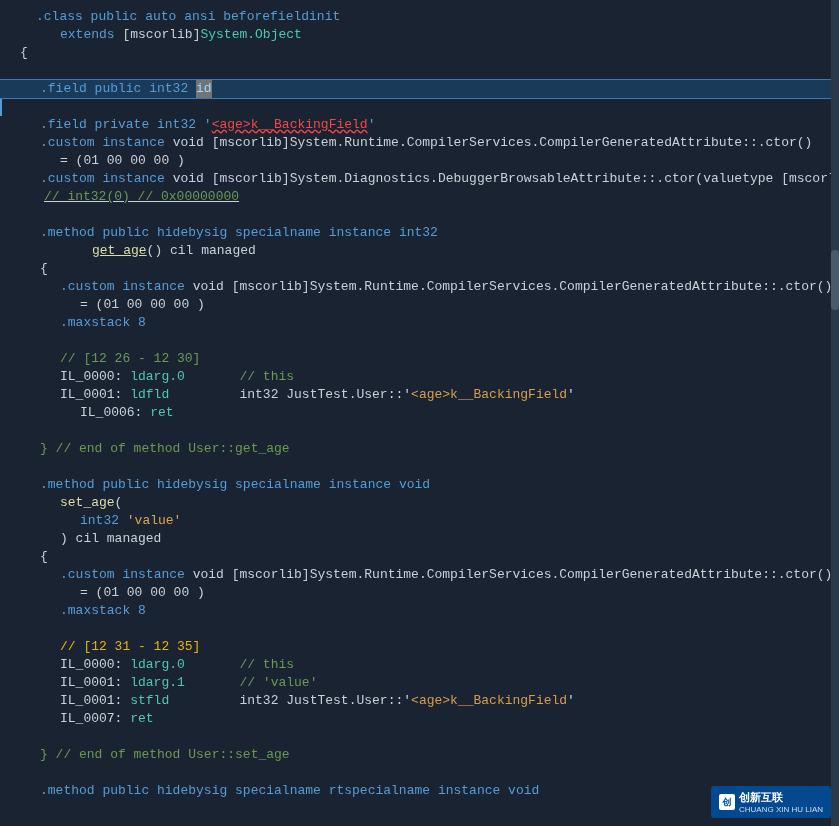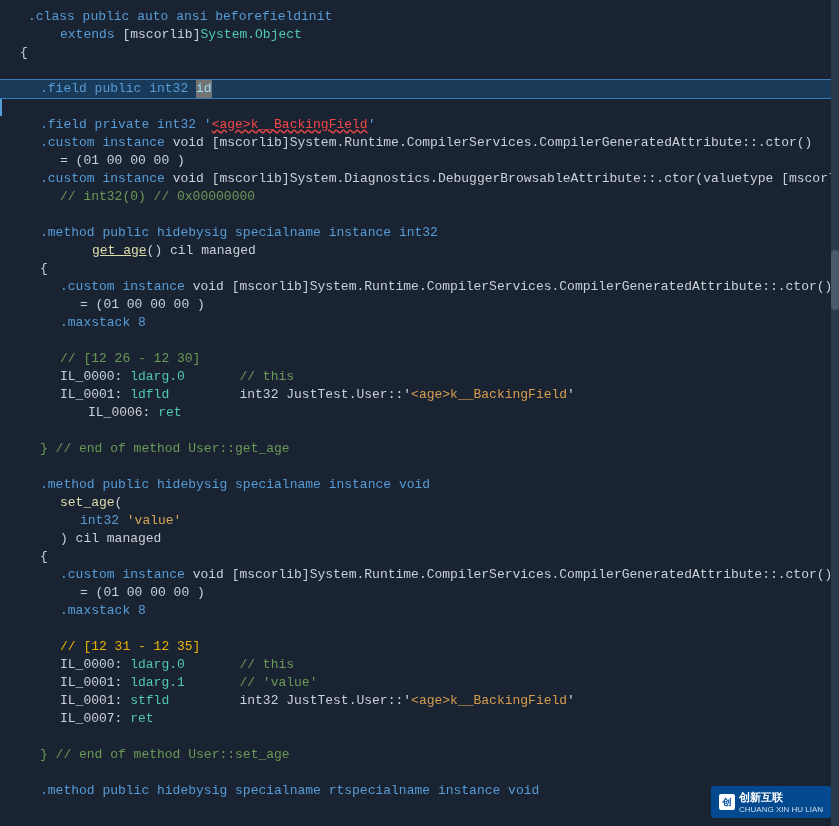--- a/index.html
+++ b/index.html
@@ -71,43 +71,43 @@
       color: #0050a0;
       font-weight: bold;
       font-size: 9px;
     }
   </style>
 </head>
 <body>
 
 <div class="code-container">
   <div id="code-lines">
-      <div class="code-line" style="padding-left: 28px;"><span style="color: rgb(86, 156, 214);">.class public auto ansi beforefieldinit</span></div>
+      <div class="code-line" style="padding-left: 36px;"><span style="color: rgb(86, 156, 214);">.class public auto ansi beforefieldinit</span></div>
       <div class="code-line" style="padding-left: 60px;"><span style="color: rgb(86, 156, 214);">extends </span><span style="color: rgb(200, 208, 216);">[mscorlib]</span><span style="color: rgb(78, 201, 176);">System.Object</span></div>
       <div class="code-line" style="padding-left: 20px;"><span style="color: rgb(200, 208, 216);">{</span></div>
       <div class="code-line" style="padding-left: 20px;">&nbsp;</div>
       <div class="code-line" style="padding-left: 40px; background-color: rgb(26, 58, 90); outline: rgb(58, 122, 184) solid 1px;"><span style="color: rgb(86, 156, 214);">.field public int32 </span><span style="background-color: #737373; color: rgb(156, 220, 254);">id</span></div>
       <div class="code-line" style="padding-left: 18px; border-left: 2px solid rgb(86, 156, 214);">&nbsp;</div>
       <div class="code-line" style="padding-left: 40px;"><span style="color: rgb(86, 156, 214);">.field private int32 '</span><span style="color: rgb(244, 71, 71); text-decoration: underline wavy rgb(244, 71, 71);">&lt;age&gt;k__BackingField</span><span style="color: rgb(86, 156, 214);">'</span></div>
       <div class="code-line" style="padding-left: 40px;"><span style="color: rgb(86, 156, 214);">.custom </span><span style="color: rgb(86, 156, 214);">instance</span><span style="color: rgb(200, 208, 216);"> void [mscorlib]System.Runtime.CompilerServices.CompilerGeneratedAttribute::.ctor()</span></div>
       <div class="code-line" style="padding-left: 60px;"><span style="color: rgb(200, 208, 216);">= (01 00 00 00 )</span></div>
       <div class="code-line" style="padding-left: 40px;"><span style="color: rgb(86, 156, 214);">.custom </span><span style="color: rgb(86, 156, 214);">instance</span><span style="color: rgb(200, 208, 216);"> void [mscorlib]System.Diagnostics.DebuggerBrowsableAttribute::.ctor(valuetype [mscorlib]Sy</span></div>
-      <div class="code-line" style="padding-left: 60px;"><span style="color: rgb(106, 153, 85);">// int32(0) // 0x00000000</span></div>
+      <div class="code-line" style="padding-left: 44px; text-decoration: underline;"><span style="color: rgb(106, 153, 85);">// int32(0) // 0x00000000</span></div>
       <div class="code-line" style="padding-left: 20px;">&nbsp;</div>
       <div class="code-line" style="padding-left: 40px;"><span style="color: rgb(86, 156, 214);">.method public hidebysig specialname </span><span style="color: rgb(86, 156, 214);">instance</span><span style="color: rgb(86, 156, 214);"> int32</span></div>
       <div class="code-line" style="padding-left: 92px;"><span style="color: rgb(220, 220, 170); text-decoration: underline;">get_age</span><span style="color: rgb(200, 208, 216);">() cil managed</span></div>
       <div class="code-line" style="padding-left: 40px;"><span style="color: rgb(200, 208, 216);">{</span></div>
       <div class="code-line" style="padding-left: 60px;"><span style="color: rgb(86, 156, 214);">.custom </span><span style="color: rgb(86, 156, 214);">instance</span><span style="color: rgb(200, 208, 216);"> void [mscorlib]System.Runtime.CompilerServices.CompilerGeneratedAttribute::.ctor()</span></div>
       <div class="code-line" style="padding-left: 80px;"><span style="color: rgb(200, 208, 216);">= (01 00 00 00 )</span></div>
       <div class="code-line" style="padding-left: 60px;"><span style="color: rgb(86, 156, 214);">.maxstack 8</span></div>
       <div class="code-line" style="padding-left: 20px;">&nbsp;</div>
       <div class="code-line" style="padding-left: 60px;"><span style="color: rgb(106, 153, 85);">// [12 26 - 12 30]</span></div>
       <div class="code-line" style="padding-left: 60px;"><span style="color: rgb(200, 208, 216);">IL_0000: </span><span style="color: rgb(78, 201, 176);">ldarg.0</span><span style="color: rgb(106, 153, 85);">       // this</span></div>
       <div class="code-line" style="padding-left: 60px;"><span style="color: rgb(200, 208, 216);">IL_0001: </span><span style="color: rgb(78, 201, 176);">ldfld</span><span style="color: rgb(200, 208, 216);">         int32 JustTest.User::'</span><span style="color: rgb(214, 157, 78);">&lt;age&gt;k__BackingField</span><span style="color: rgb(200, 208, 216);">'</span></div>
-      <div class="code-line" style="padding-left: 88px;"><span style="color: rgb(200, 208, 216);">IL_0006: </span><span style="color: rgb(78, 201, 176);">ret</span></div>
+      <div class="code-line" style="padding-left: 60px; margin-left: 20px;"><span style="color: rgb(200, 208, 216);">IL_0006: </span><span style="color: rgb(78, 201, 176);">ret</span></div>
       <div class="code-line" style="padding-left: 20px;">&nbsp;</div>
       <div class="code-line" style="padding-left: 40px;"><span style="color: rgb(106, 153, 85);">} // end of method User::get_age</span></div>
       <div class="code-line" style="padding-left: 20px;">&nbsp;</div>
       <div class="code-line" style="padding-left: 40px;"><span style="color: rgb(86, 156, 214);">.method public hidebysig specialname </span><span style="color: rgb(86, 156, 214);">instance</span><span style="color: rgb(86, 156, 214);"> void</span></div>
       <div class="code-line" style="padding-left: 60px;"><span style="color: rgb(220, 220, 170);">set_age</span><span style="color: rgb(200, 208, 216);">(</span></div>
       <div class="code-line" style="padding-left: 80px;"><span style="color: rgb(86, 156, 214);">int32 </span><span style="color: rgb(212, 168, 85);">'value'</span></div>
       <div class="code-line" style="padding-left: 60px;"><span style="color: rgb(200, 208, 216);">) cil managed</span></div>
       <div class="code-line" style="padding-left: 40px;"><span style="color: rgb(200, 208, 216);">{</span></div>
       <div class="code-line" style="padding-left: 60px;"><span style="color: rgb(86, 156, 214);">.custom </span><span style="color: rgb(86, 156, 214);">instance</span><span style="color: rgb(200, 208, 216);"> void [mscorlib]System.Runtime.CompilerServices.CompilerGeneratedAttribute::.ctor()</span></div>
       <div class="code-line" style="padding-left: 80px;"><span style="color: rgb(200, 208, 216);">= (01 00 00 00 )</span></div>

